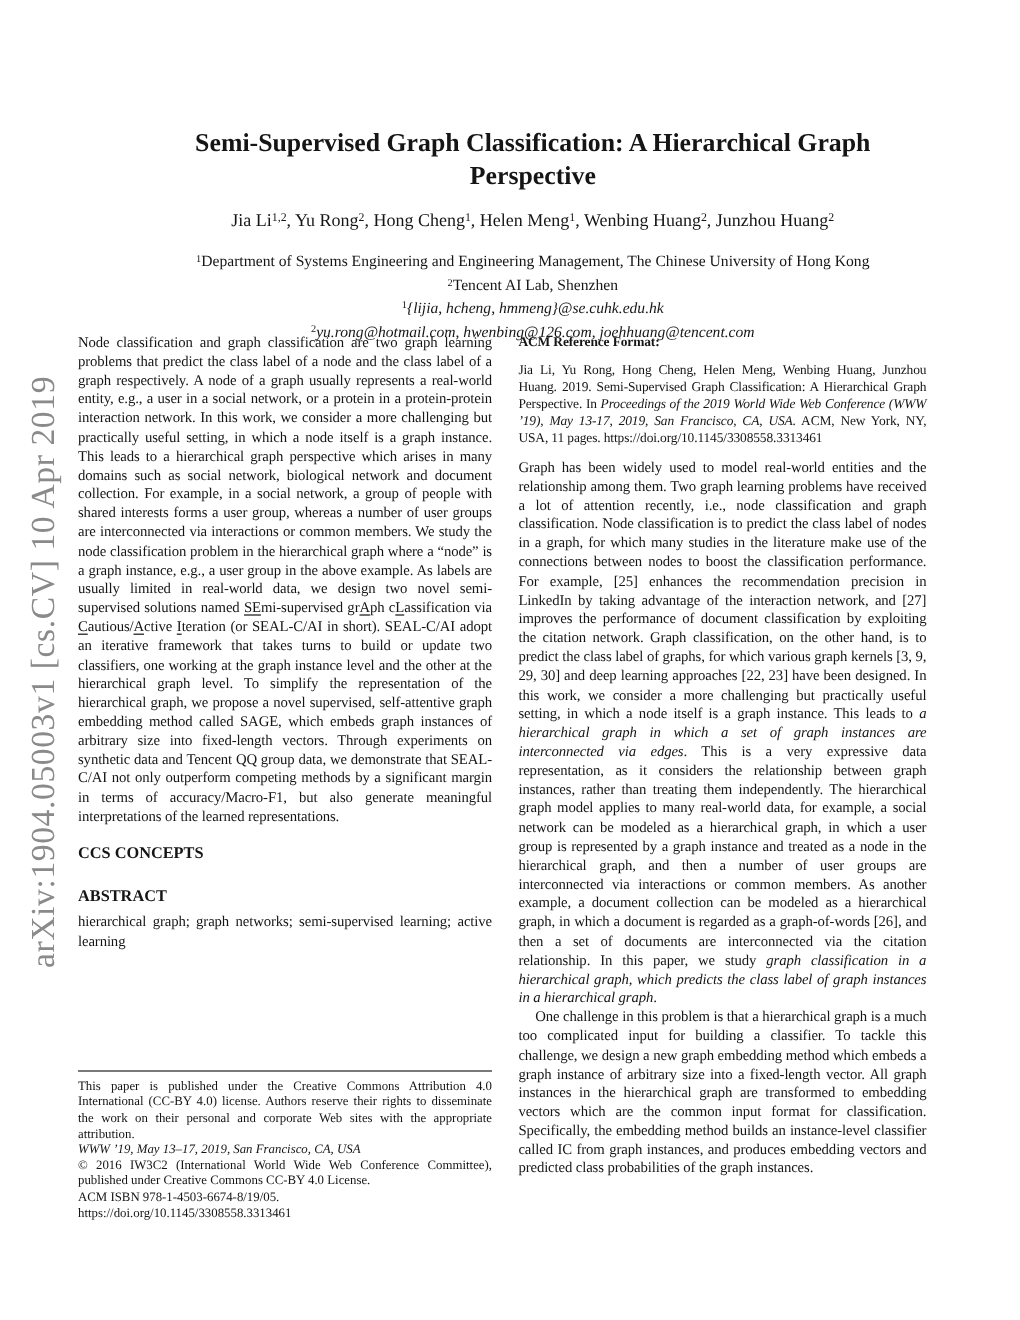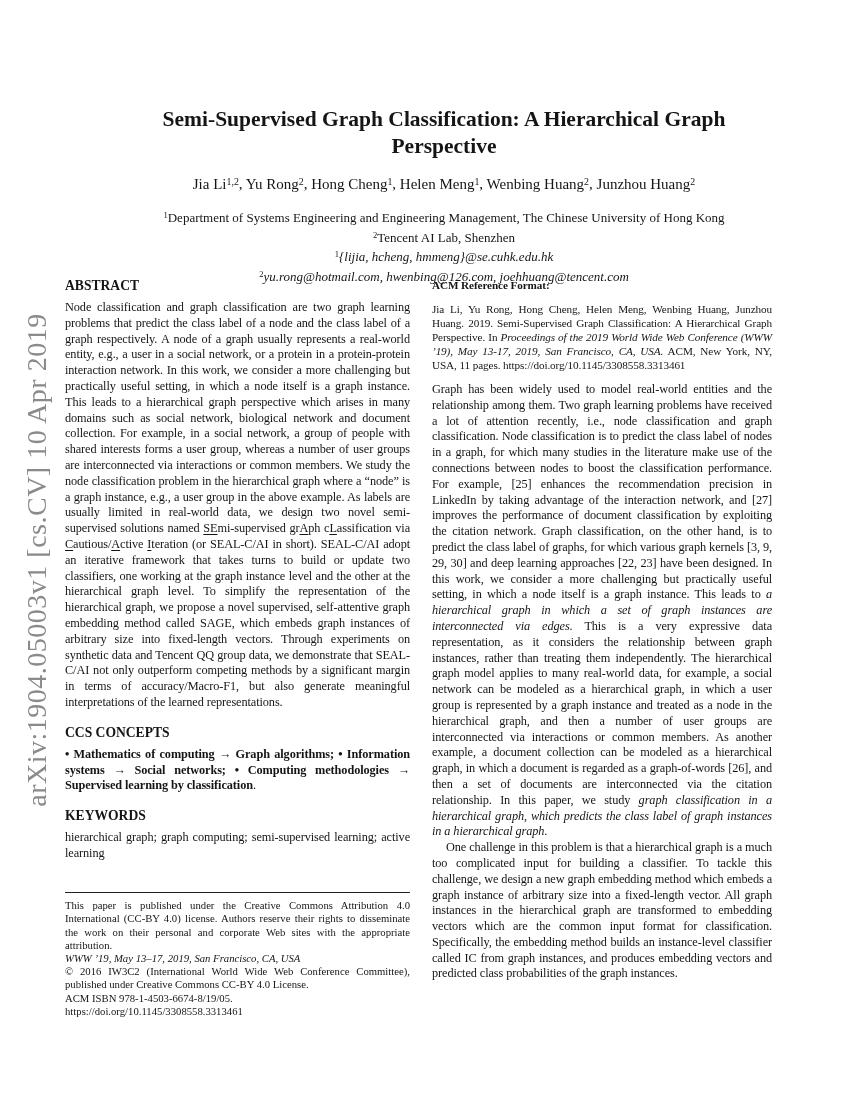--- a/index.html
+++ b/index.html
@@ -81,28 +81,26 @@
   <div class="header">
     <h1 class="title">Semi-Supervised Graph Classification: A Hierarchical Graph Perspective</h1>
     <div class="authors"><span>Jia Li</span><span class="rt-sup">1,2</span><span>, Yu Rong</span><span class="rt-sup">2</span><span>, Hong Cheng</span><span class="rt-sup">1</span><span>, Helen Meng</span><span class="rt-sup">1</span><span>, Wenbing Huang</span><span class="rt-sup">2</span><span>, Junzhou Huang</span><span class="rt-sup">2</span></div>
     <div class="affil"><span class="rt-sup">1</span><span>Department of Systems Engineering and Engineering Management, The Chinese University of Hong Kong</span></div>
     <div class="affil"><span class="rt-sup">2</span><span>Tencent AI Lab, Shenzhen</span></div>
     <div class="affil"><span class="rt-sup">1</span><span class="rt-i">{lijia, hcheng, hmmeng}@se.cuhk.edu.hk</span></div>
     <div class="affil"><span class="rt-sup">2</span><span class="rt-i">yu.rong@hotmail.com, hwenbing@126.com, joehhuang@tencent.com</span></div>
   </div>
 
   <section class="col col-left">
-    <h2 class="sec-head first">ABSTRACT</h2>
     <p><span>Node classification and graph classification are two graph learning problems that predict the class label of a node and the class label of a graph respectively. A node of a graph usually represents a real-world entity, e.g., a user in a social network, or a protein in a protein-protein interaction network. In this work, we consider a more challenging but practically useful setting, in which a node itself is a graph instance. This leads to a hierarchical graph perspective which arises in many domains such as social network, biological network and document collection. For example, in a social network, a group of people with shared interests forms a user group, whereas a number of user groups are interconnected via interactions or common members. We study the node classification problem in the hierarchical graph where a “node” is a graph instance, e.g., a user group in the above example. As labels are usually limited in real-world data, we design two novel semi-supervised solutions named </span><span class="rt-u">SE</span><span>mi-supervised gr</span><span class="rt-u">A</span><span>ph c</span><span class="rt-u">L</span><span>assification via </span><span class="rt-u">C</span><span>autious/</span><span class="rt-u">A</span><span>ctive </span><span class="rt-u">I</span><span>teration (or SEAL-C/AI in short). SEAL-C/AI adopt an iterative framework that takes turns to build or update two classifiers, one working at the graph instance level and the other at the hierarchical graph level. To simplify the representation of the hierarchical graph, we propose a novel supervised, self-attentive graph embedding method called SAGE, which embeds graph instances of arbitrary size into fixed-length vectors. Through experiments on synthetic data and Tencent QQ group data, we demonstrate that SEAL-C/AI not only outperform competing methods by a significant margin in terms of accuracy/Macro-F1, but also generate meaningful interpretations of the learned representations.</span></p>
 
     <h2 class="sec-head">CCS CONCEPTS</h2>
-    <p><span class="rt-b">• Mathematics of computing → Graph algorithms; • Information systems → Social networks; • Computing methodologies → Supervised learning by classification</span><span>.</span></p>
 
-    <h2 class="sec-head">KEYWORDS</h2>
-    <p>hierarchical graph; graph computing; semi-supervised learning; active learning</p>
+    <h2 class="sec-head">ABSTRACT</h2>
+    <p>hierarchical graph; graph networks; semi-supervised learning; active learning</p>
 
     <div class="footnote">
       <hr class="footnote-rule">
       <p>This paper is published under the Creative Commons Attribution 4.0 International (CC-BY 4.0) license. Authors reserve their rights to disseminate the work on their personal and corporate Web sites with the appropriate attribution.</p>
       <p><span class="rt-i">WWW ’19, May 13–17, 2019, San Francisco, CA, USA</span></p>
       <p>© 2016 IW3C2 (International World Wide Web Conference Committee), published under Creative Commons CC-BY 4.0 License.</p>
       <p>ACM ISBN 978-1-4503-6674-8/19/05.</p>
       <p>https://doi.org/10.1145/3308558.3313461</p>
     </div>
   </section>

